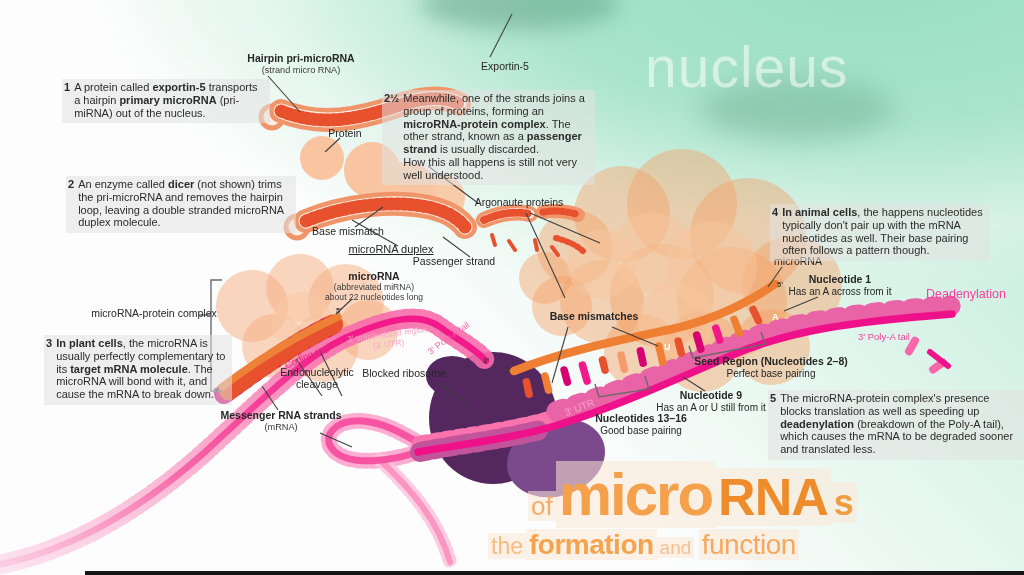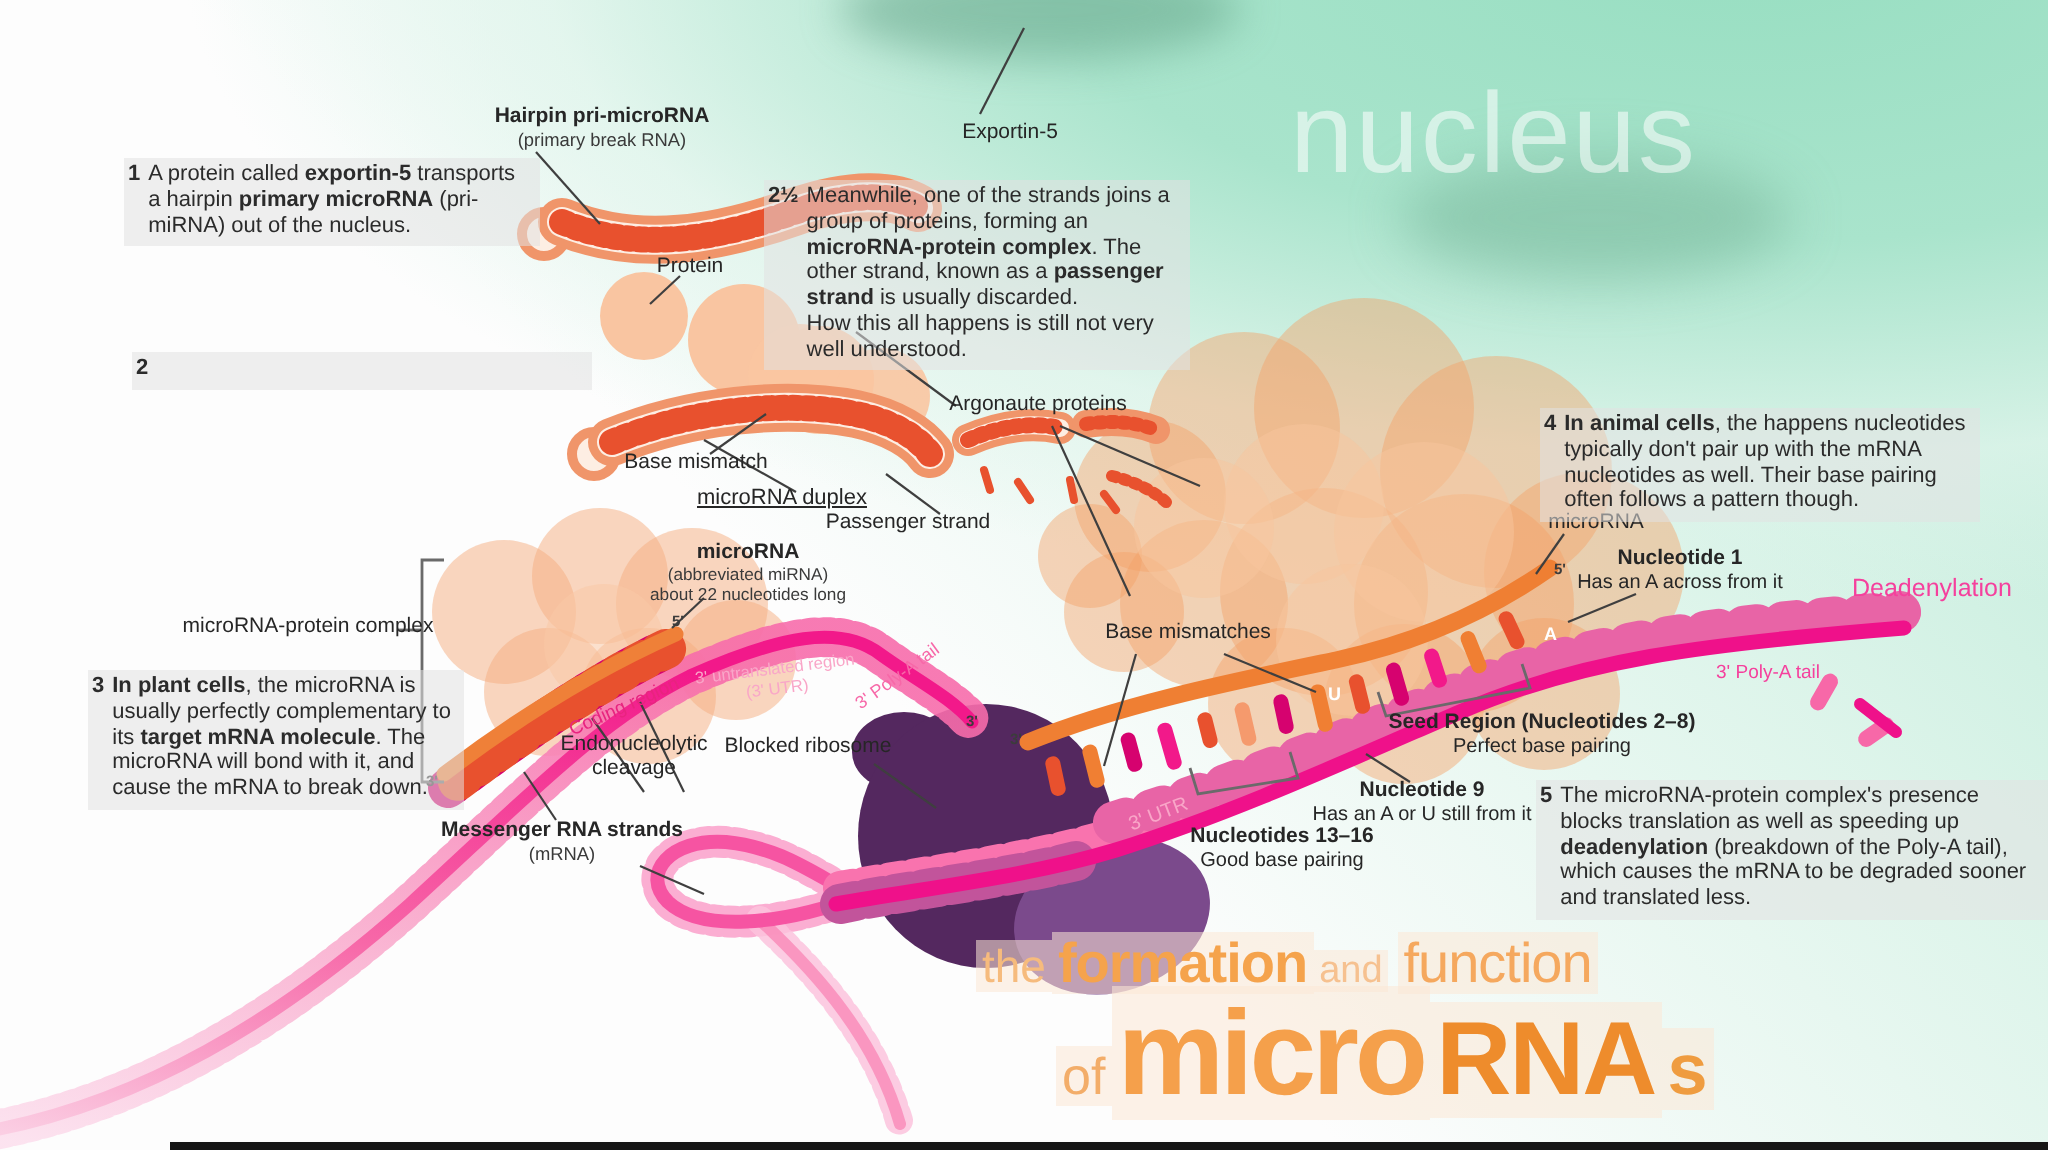--- a/index.html
+++ b/index.html
@@ -215,42 +215,42 @@
     <g stroke="#6a6a6a" stroke-width="1.4" fill="none">
       <polyline points="222,280 211,280 211,391 222,391"></polyline>
       <line x1="211" y1="315" x2="199" y2="315"></line>
       <polyline points="689,346 693,358 765,344 761,332"></polyline>
       <polyline points="595,384 599,397 649,389 645,376"></polyline>
     </g>
   </svg>
 
   <div class="lb" style="left:301px;top:53px;">
     <span class="t1">Hairpin pri-microRNA</span>
-    <span class="t2">(primary break RNA)</span>
+    <span class="t2">(strand micro RNA)</span>
   </div>
   <div class="lb" style="left:505px;top:61px;">Exportin-5</div>
   <div class="lb" style="left:345px;top:128px;">Protein</div>
   <div class="lb" style="left:348px;top:226px;">Base mismatch</div>
   <div class="lb t1" style="left:391px;top:243px;font-size:11px;text-decoration:underline;">microRNA duplex</div>
   <div class="lb" style="left:454px;top:256px;">Passenger strand</div>
   <div class="lb" style="left:519px;top:197px;">Argonaute proteins</div>
   <div class="lb" style="left:374px;top:271px;">
     <span class="t1">microRNA</span>
     <span class="t2" style="font-size:8.6px;">(abbreviated miRNA)</span>
     <span class="t2" style="font-size:8.6px;">about 22 nucleotides long</span>
   </div>
   <div class="lb t1" style="left:154px;top:308px;">microRNA-protein complex</div>
   <div class="lb t1" style="left:798px;top:256px;">microRNA</div>
   <div class="lb" style="left:840px;top:274px;">
     <span class="t1">Nucleotide 1</span>
     <span class="t2" style="font-size:10px;color:#262626;">Has an A across from it</span>
   </div>
   <div class="lb t1 pk" style="left:926px;top:287px;transform:none;font-size:12.5px;">Deadenylation</div>
   <div class="lb pk" style="left:858px;top:332px;transform:none;font-size:9.5px;">3' Poly-A tail</div>
-  <div class="lb" style="left:594px;top:311px;">Base mismatches</div>
+  <div class="lb" style="left:594px;top:311px;font-weight:bold;">Base mismatches</div>
   <div class="lb" style="left:771px;top:356px;">
     <span class="t1">Seed Region (Nucleotides 2–8)</span>
     <span class="t2" style="font-size:10px;color:#262626;">Perfect base pairing</span>
   </div>
   <div class="lb" style="left:711px;top:390px;">
     <span class="t1">Nucleotide 9</span>
     <span class="t2" style="font-size:10px;color:#262626;">Has an A or U still from it</span>
   </div>
   <div class="lb" style="left:641px;top:413px;">
     <span class="t1">Nucleotides 13–16</span>
@@ -280,42 +280,43 @@
   <div class="prime" style="left:777px;top:280px;">5'</div>
   <div class="nt" style="left:772px;top:312px;">A</div>
   <div class="nt" style="left:664px;top:342px;">U</div>
 
   <div class="step" style="left:62px;top:79px;width:200px;">
     <span class="num">1</span>
     <span class="stext"><span>A protein called </span><span style="font-weight: 700;">exportin-5</span><span> transports a hairpin </span><span style="font-weight: 700;">primary microRNA</span><span> (pri-miRNA) out of the nucleus.</span></span>
   </div>
   <div class="step" style="left:66px;top:176px;width:222px;">
     <span class="num">2</span>
+    <span class="stext"><span>An enzyme called </span><span style="font-weight: 700;">dicer</span><span> (not shown) trims the pri-microRNA and removes the hairpin loop, leaving a double stranded microRNA duplex molecule.</span></span>
   </div>
   <div class="step" style="left:382px;top:90px;width:205px;">
     <span class="num">2½</span>
     <span class="stext"><span>Meanwhile, one of the strands joins a group of proteins, forming an </span><span style="font-weight: 700;">microRNA-protein complex</span><span>. The other strand, known as a </span><span style="font-weight: 700;">passenger strand</span><span> is usually discarded.</span><br><span>How this all happens is still not very well understood.</span></span>
   </div>
   <div class="step" style="left:44px;top:335px;width:180px;">
     <span class="num">3</span>
     <span class="stext"><span style="font-weight: 700;">In plant cells</span><span>, the microRNA is usually perfectly complementary to its </span><span style="font-weight: 700; text-align: right;">target mRNA molecule</span><span>. The microRNA will bond with it, and cause the mRNA to break down.</span></span>
   </div>
   <div class="step" style="left:770px;top:204px;width:212px;">
     <span class="num">4</span>
     <span class="stext"><span style="font-weight: 700;">In animal cells</span><span>, the happens nucleotides typically don't pair up with the mRNA nucleotides as well. Their base pairing often follows a pattern though.</span></span>
   </div>
   <div class="step" style="left:768px;top:390px;width:248px;">
     <span class="num">5</span>
     <span class="stext"><span>The microRNA-protein complex's presence blocks translation as well as speeding up </span><span style="font-weight: 700;">deadenylation</span><span> (breakdown of the Poly-A tail), which causes the mRNA to be degraded sooner and translated less.</span></span>
   </div>
 
   <div id="title">
+    <div id="t-line2">
+      <span id="t-of" class="hl">of</span><span id="t-micro" class="hl">micro</span><span id="t-rna" class="hl">RNA</span><span id="t-s" class="hl">s</span>
+    </div>
     <div>
       <span id="t-the" class="hl">the</span><span id="t-formation" class="hl">formation</span><span id="t-and" class="hl">and</span>
       <span id="t-function" class="hl">function</span>
     </div>
-    <div id="t-line2">
-      <span id="t-of" class="hl">of</span><span id="t-micro" class="hl">micro</span><span id="t-rna" class="hl">RNA</span><span id="t-s" class="hl">s</span>
-    </div>
   </div>
 
   <div id="bottom-bar"></div>
 </div>
 
 </body></html>

